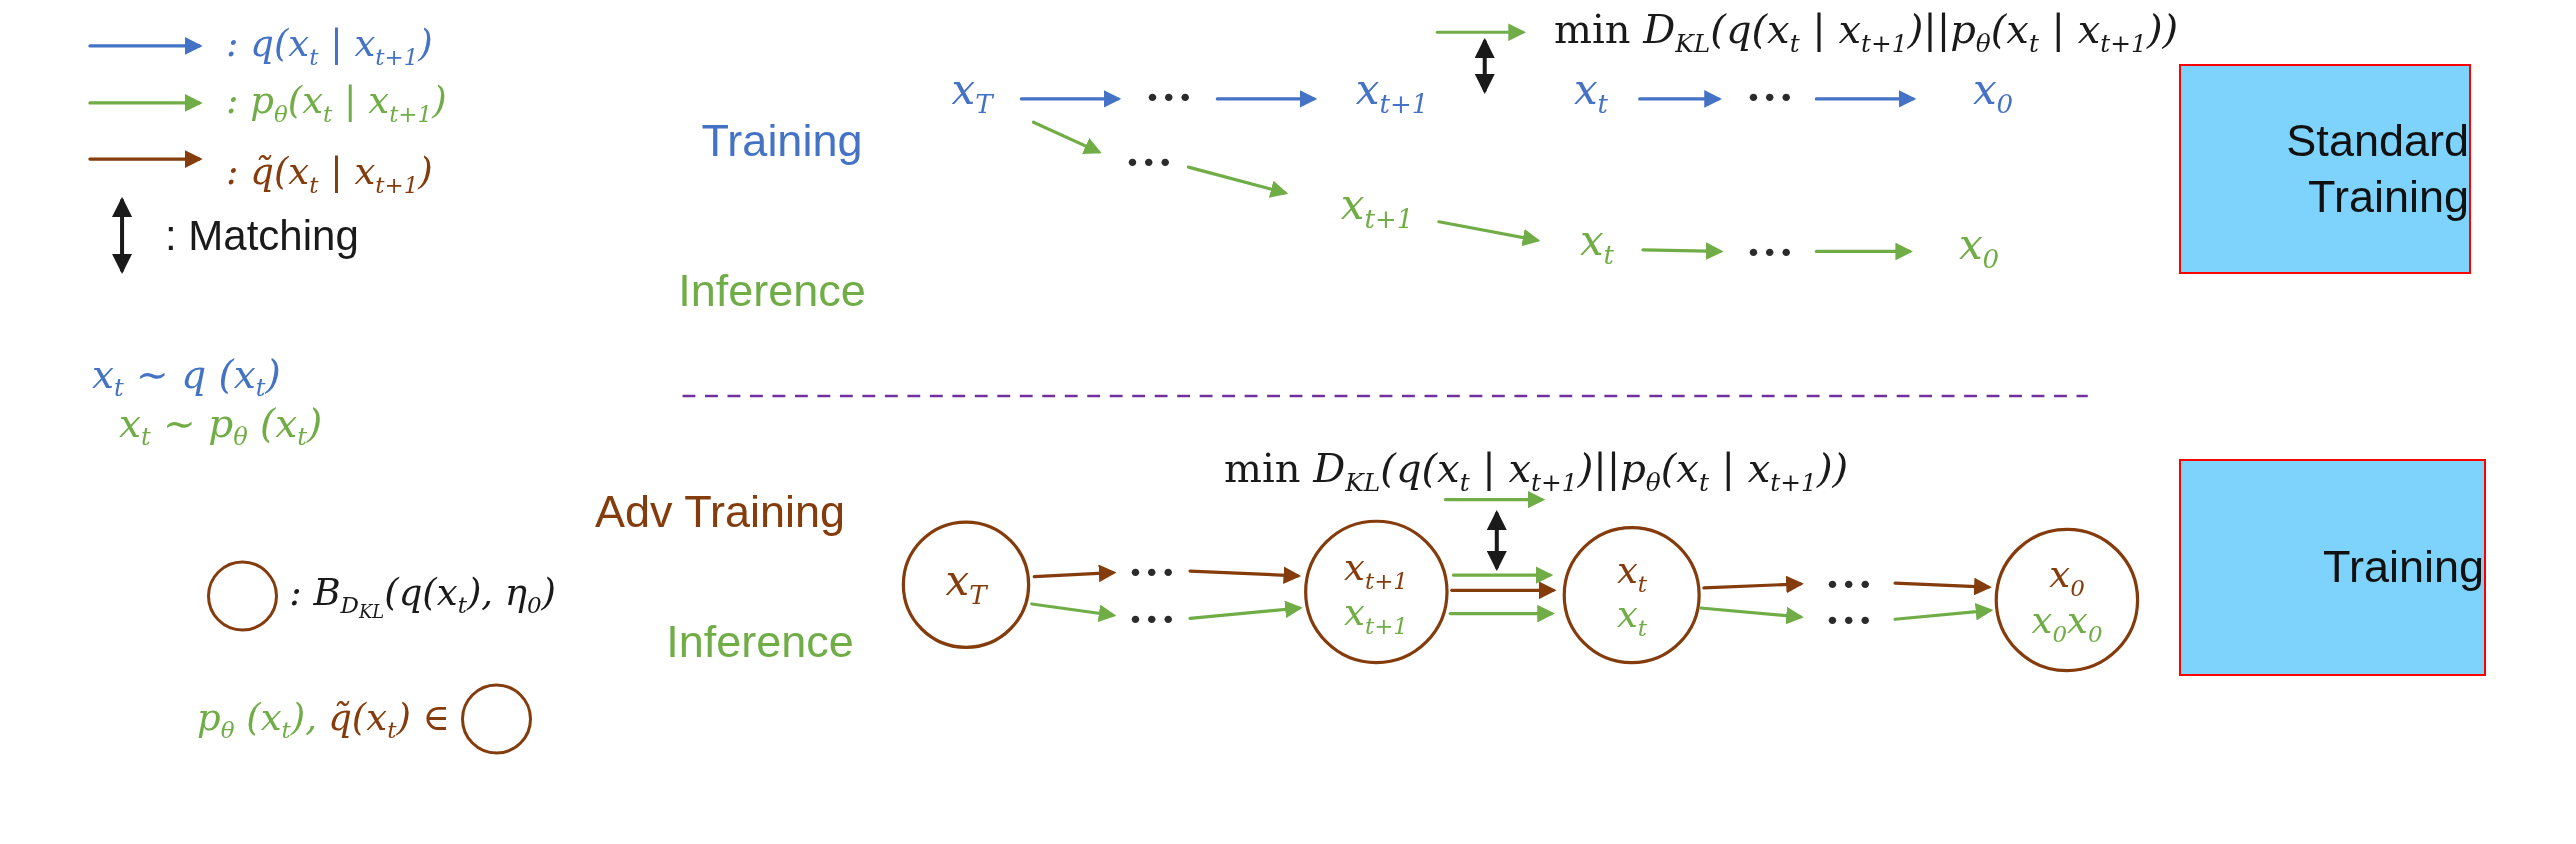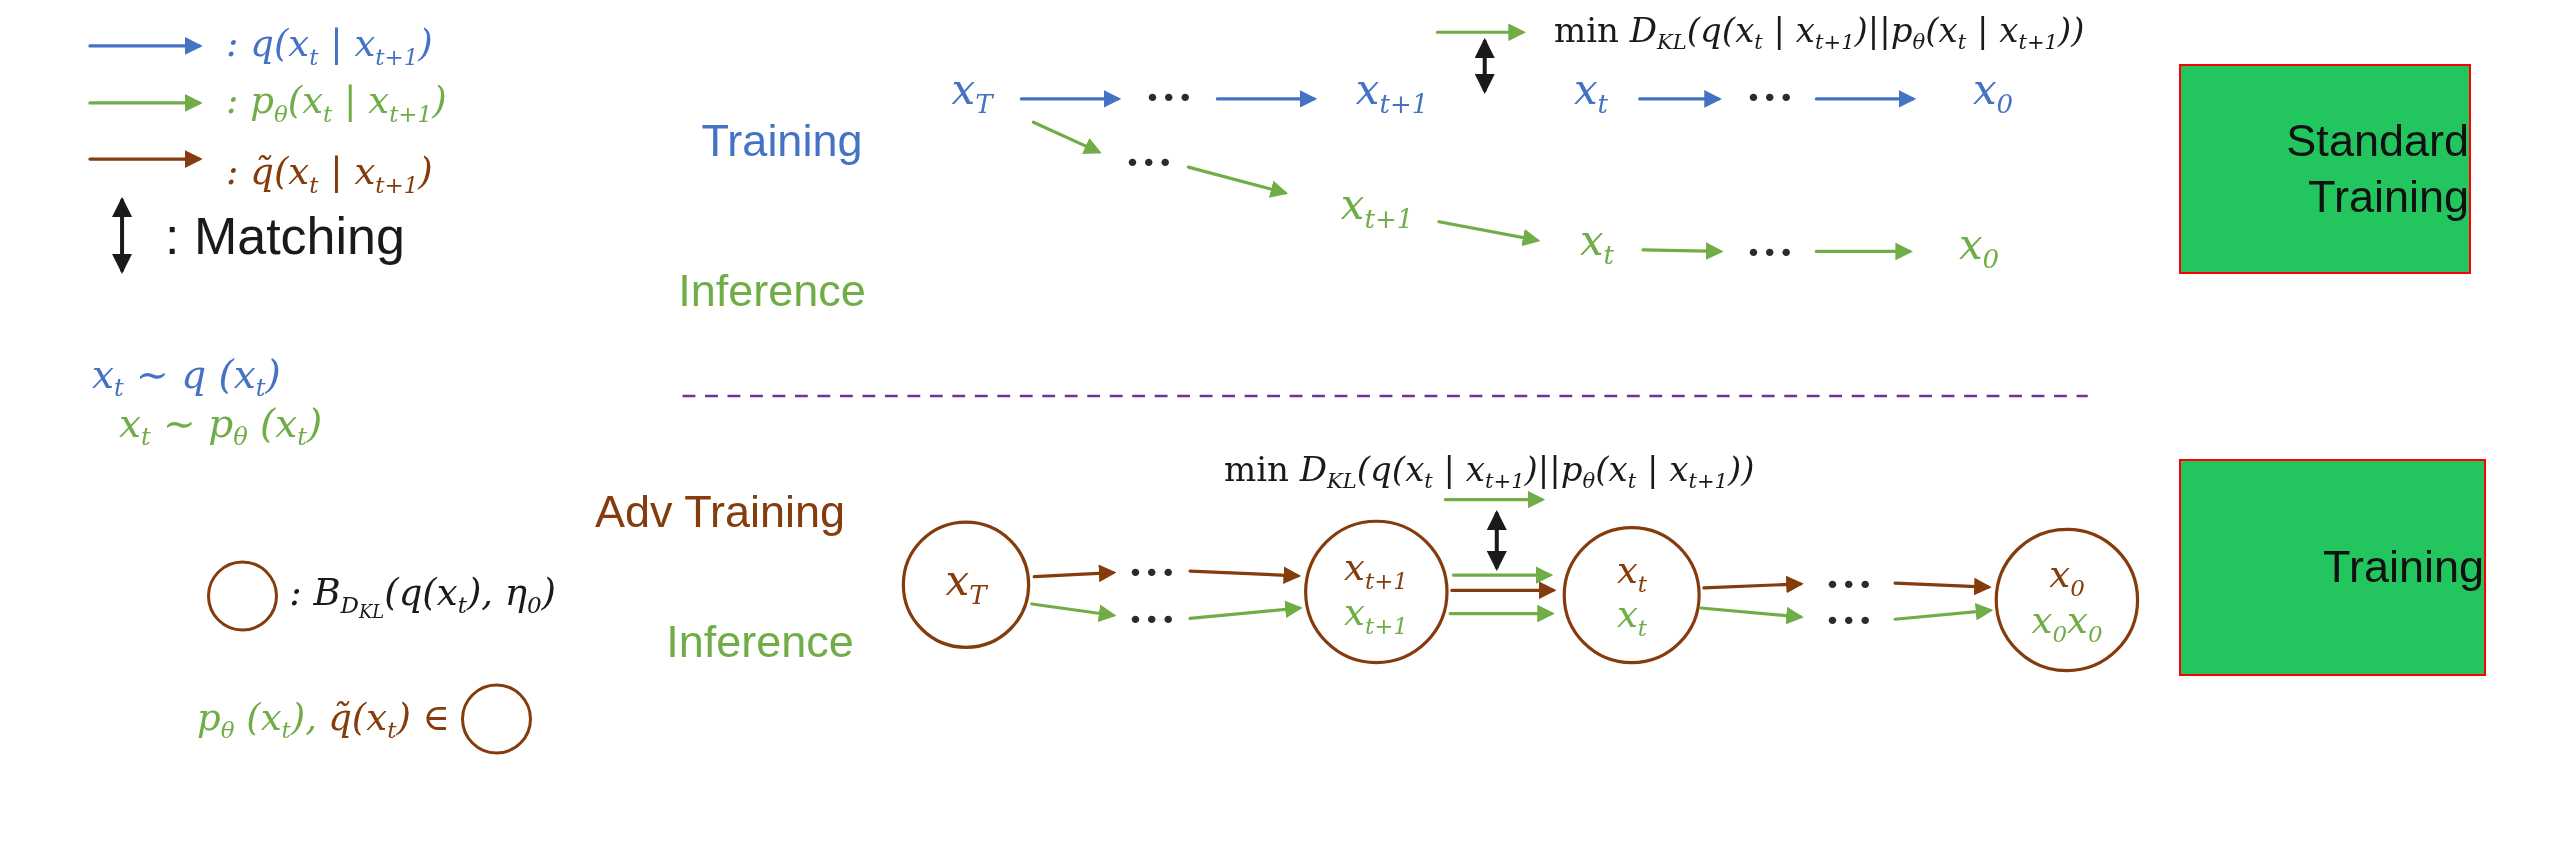--- a/index.html
+++ b/index.html
@@ -17,40 +17,40 @@
   .rm { font-style:normal; }
   .sans { font-family:"Liberation Sans",sans-serif; }
 
   .c-blue  { color:var(--blue,#4472C4); }
   .c-green { color:var(--green,#70AD47); }
   .c-brown { color:var(--brown,#843C0C); }
   .c-black { color:#1a1a1a; }
 
   .f-legend  { font-size:37px; }
   .f-sample  { font-size:39px; }
-  .f-match   { font-size:52px; }
+  .f-match   { font-size:42px; }
   .f-row     { font-size:37px; }
   .f-label   { font-size:45px; }
   .f-node    { font-size:42px; }
-  .f-formula { font-size:34px; }
+  .f-formula { font-size:40px; }
   .f-circle  { font-size:37px; }
   .f-xT      { font-size:42px; }
 
   .dots { position:absolute; transform:translate(-50%,-50%);
           font-family:"DejaVu Serif",serif; font-weight:bold;
           font-size:40px; letter-spacing:2.4px; color:#2b2b2b; }
 
   .hrow { position:absolute; display:flex; align-items:center; gap:11.2px;
           transform:translateY(-50%); }
   .ball-icon { display:inline-block; width:71px; height:71px; flex:none;
                border:3.2px solid var(--brown,#843C0C); border-radius:50%; }
 
   .redbox { position:absolute; border:2.4px solid var(--red,#FF0000);
             display:flex; flex-direction:column; justify-content:center;
-            padding-left:13px; background:#22c55e; }
+            padding-left:13px; background:#7dd3fc; }
   .redbox div { font-size:45px; color:#111; line-height:1.25; }
 
   .arrow   { fill:none; stroke-width:4; stroke-linecap:round; }
   .arrow2  { fill:none; stroke-width:5; stroke-linecap:round; }
   .ballc   { fill:none; stroke-width:4; }
   .dashline{ fill:none; stroke-width:3; stroke-dasharray:16 12; }
 
   .sk-blue  { stroke:var(--blue,#4472C4); }
   .sk-green { stroke:var(--green,#70AD47); }
   .sk-brown { stroke:var(--brown,#843C0C); }

